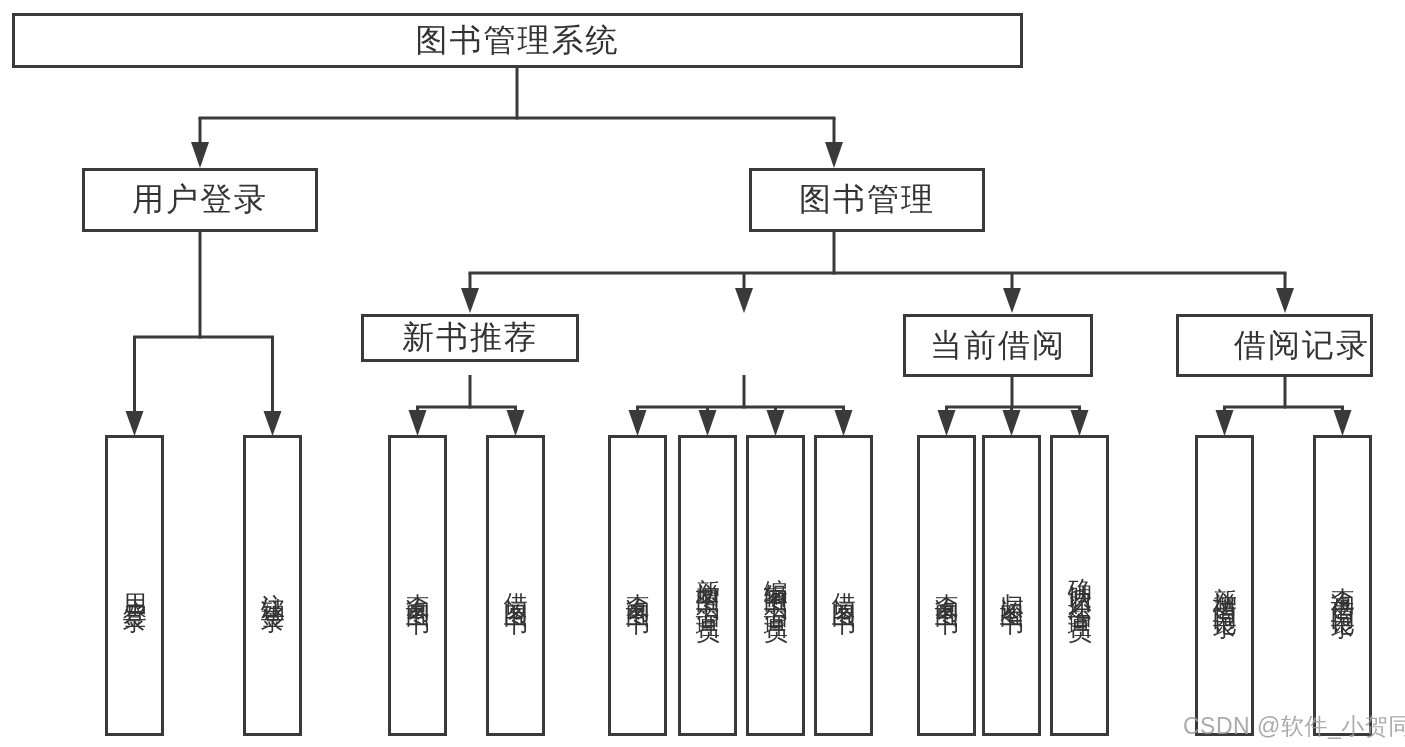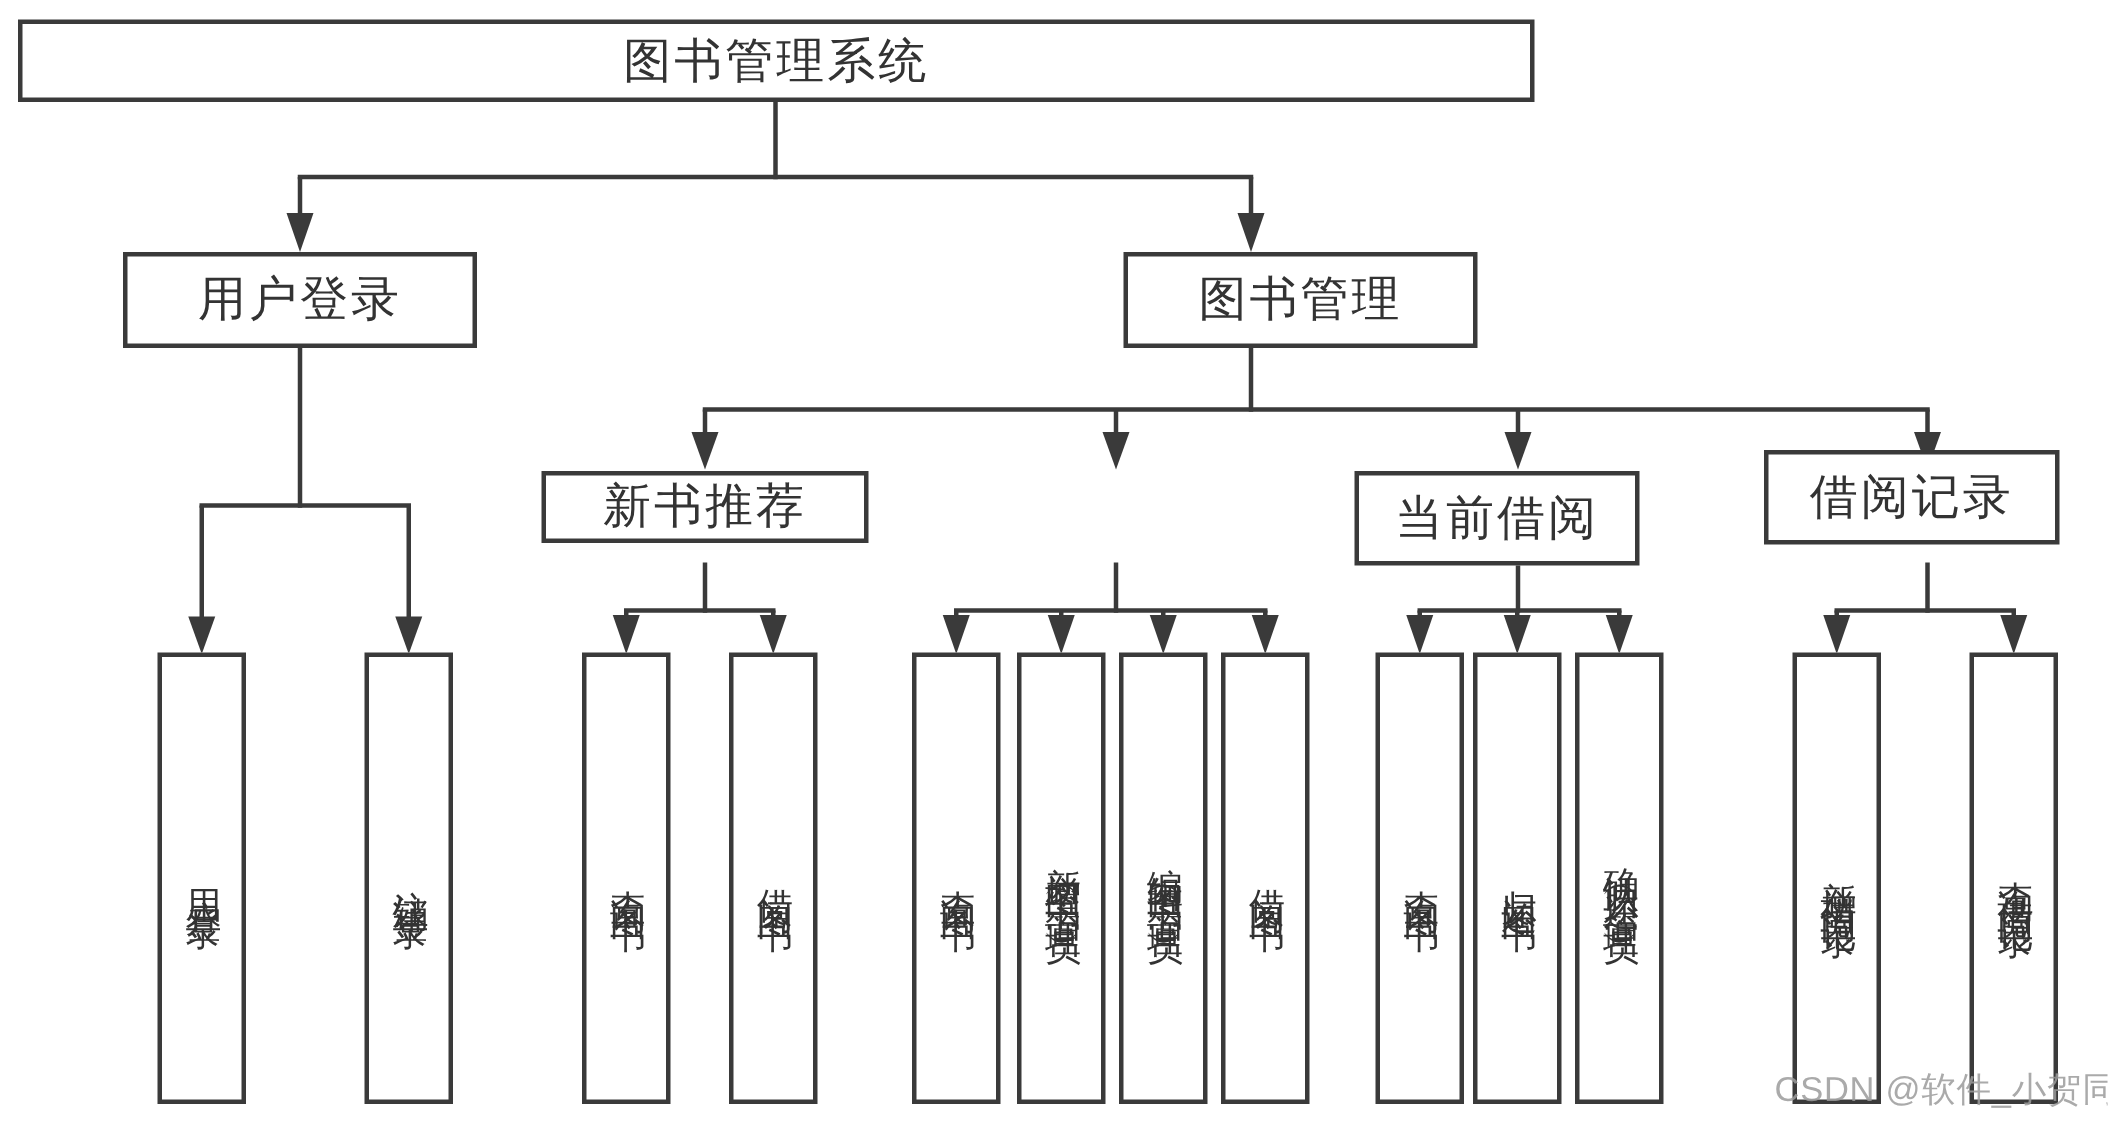--- a/index.html
+++ b/index.html
@@ -144,21 +144,21 @@
   <div class="box h" style="left:717px; top:168px; width:236px; height:64px;margin-left:32px;">
     <span>图书管理</span>
   </div>
 
   <div class="box h" style="left:361px; top:314px; width:218px; height:48px;">
     <span>新书推荐</span>
   </div>
   <div class="box h" style="left:903px; top:314px; width:190px; height:63px;">
     <span>当前借阅</span>
   </div>
-  <div class="box h" style="left:1176px; top:300px; width:197px; height:63px;">
+  <div class="box h" style="left:1176px; top:314px; width:197px; height:63px;justify-content:flex-end;">
     <span>借阅记录</span>
   </div>
 
   <div class="box v" style="left:105px; top:435px; width:59px; height:301px;">
     <span class="vtext">用户登录</span>
   </div>
   <div class="box v" style="left:243px; top:435px; width:59px; height:301px;">
     <span class="vtext">注销登录</span>
   </div>
 

